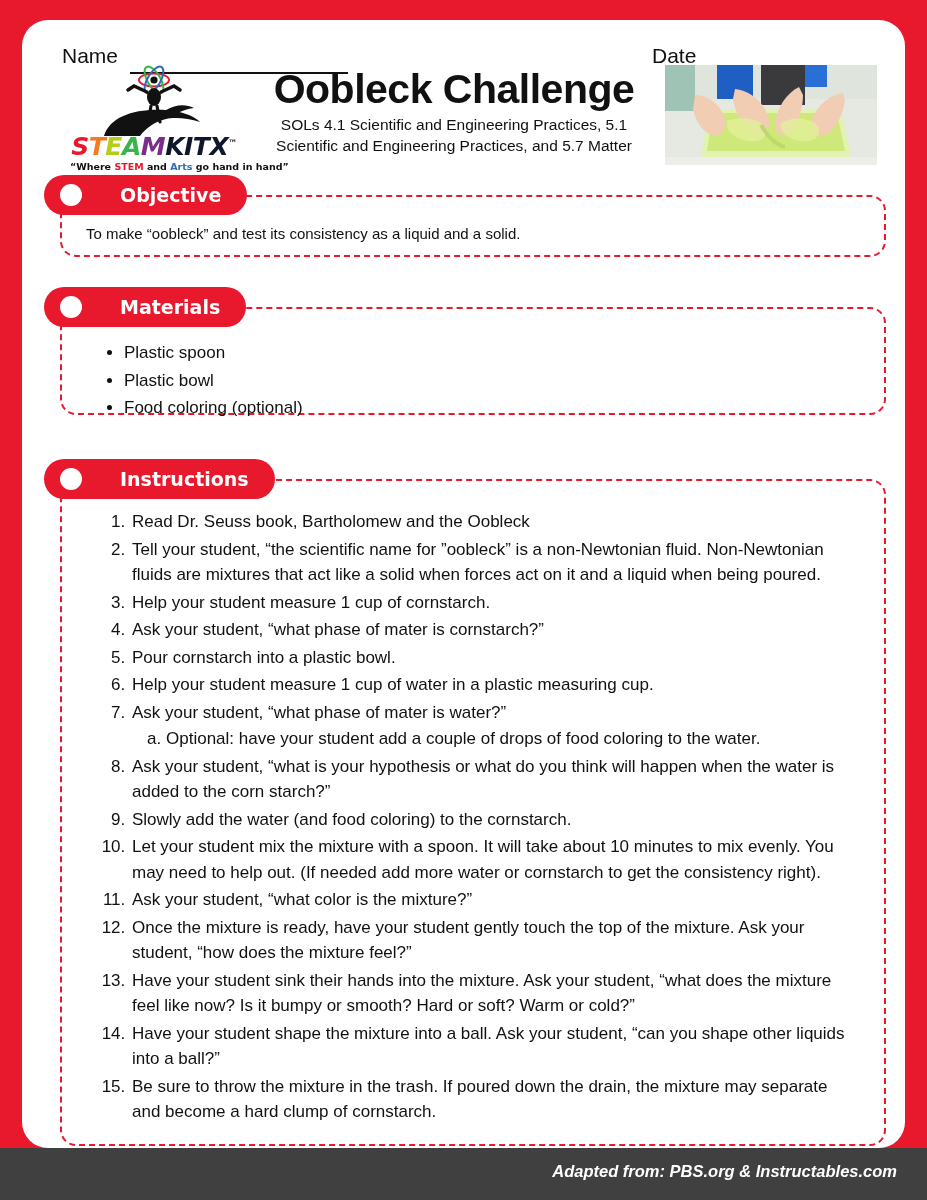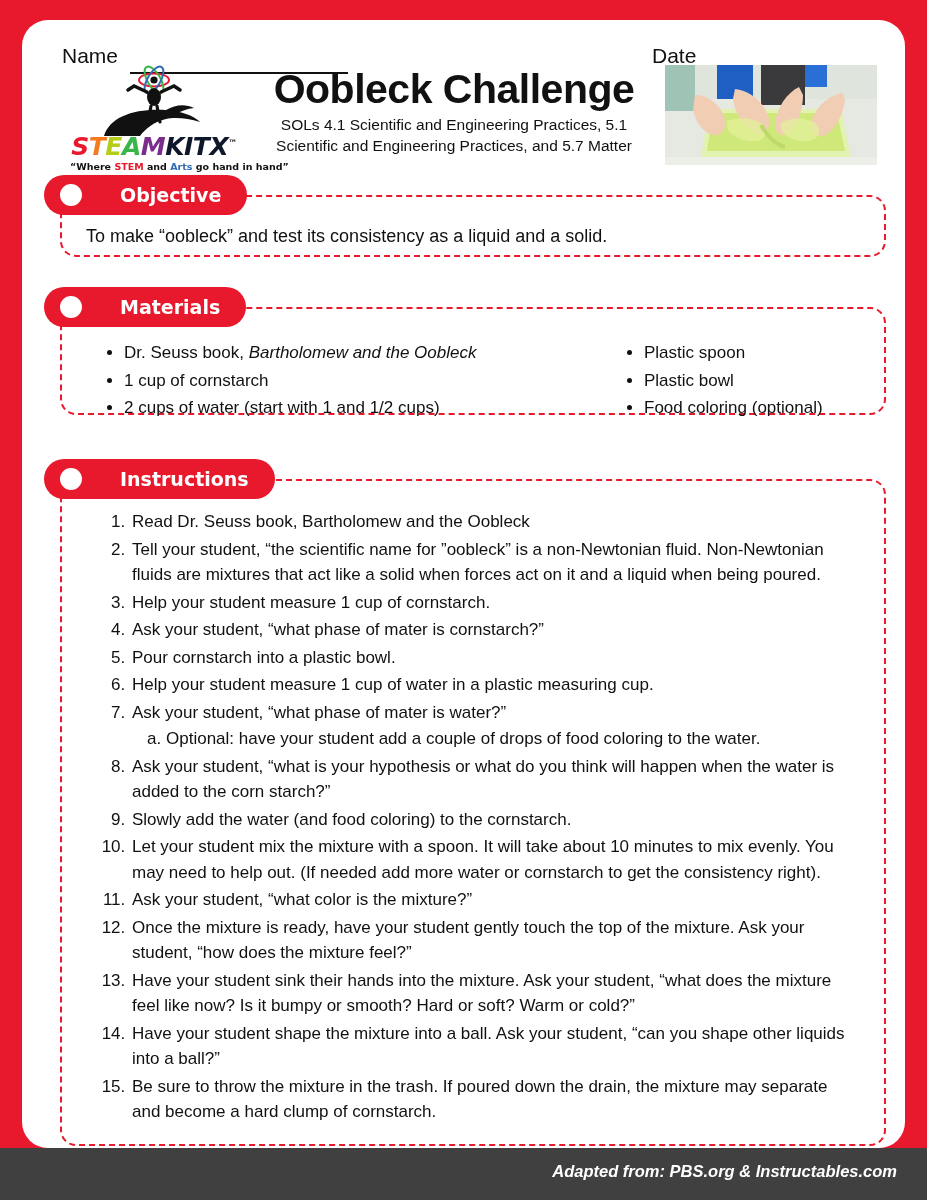--- a/index.html
+++ b/index.html
@@ -166,21 +166,21 @@
     top: 20px;
     width: 826px;
     border: 2px dashed #e8192c;
     border-radius: 16px;
     background: #ffffff;
     z-index: 1;
   }
   .dashbox-inner { padding: 26px 24px 16px 24px; }
 
   .body-text {
-    font-size: 18px;
+    font-size: 15px;
     color: #111;
     line-height: 1.45;
   }
 
   
   .mat-cols {
     display: flex;
     gap: 60px;
     padding: 30px 24px 20px 40px;
   }
@@ -322,27 +322,20 @@
       </div>
       <div class="pill">
         <span class="dot"></span>
         <span class="pill-label">Objective</span>
       </div>
     </div>
 
     <div class="section" style="top:267px;">
       <div class="dashbox" style="height:108px;">
         <div class="mat-cols">
-          <div class="mat-col left">
-            <ul class="mat-list">
-              <li><span>Dr. Seuss book, </span><span class="bookname">Bartholomew and the Oobleck</span></li>
-              <li><span>1 cup of cornstarch</span></li>
-              <li><span>2 cups of water (start with 1 and 1/2 cups)</span></li>
-            </ul>
-          </div>
           <div class="mat-col">
             <ul class="mat-list">
               <li>Plastic spoon</li>
               <li>Plastic bowl</li>
               <li>Food coloring (optional)</li>
             </ul>
           </div>
         </div>
       </div>
       <div class="pill">

